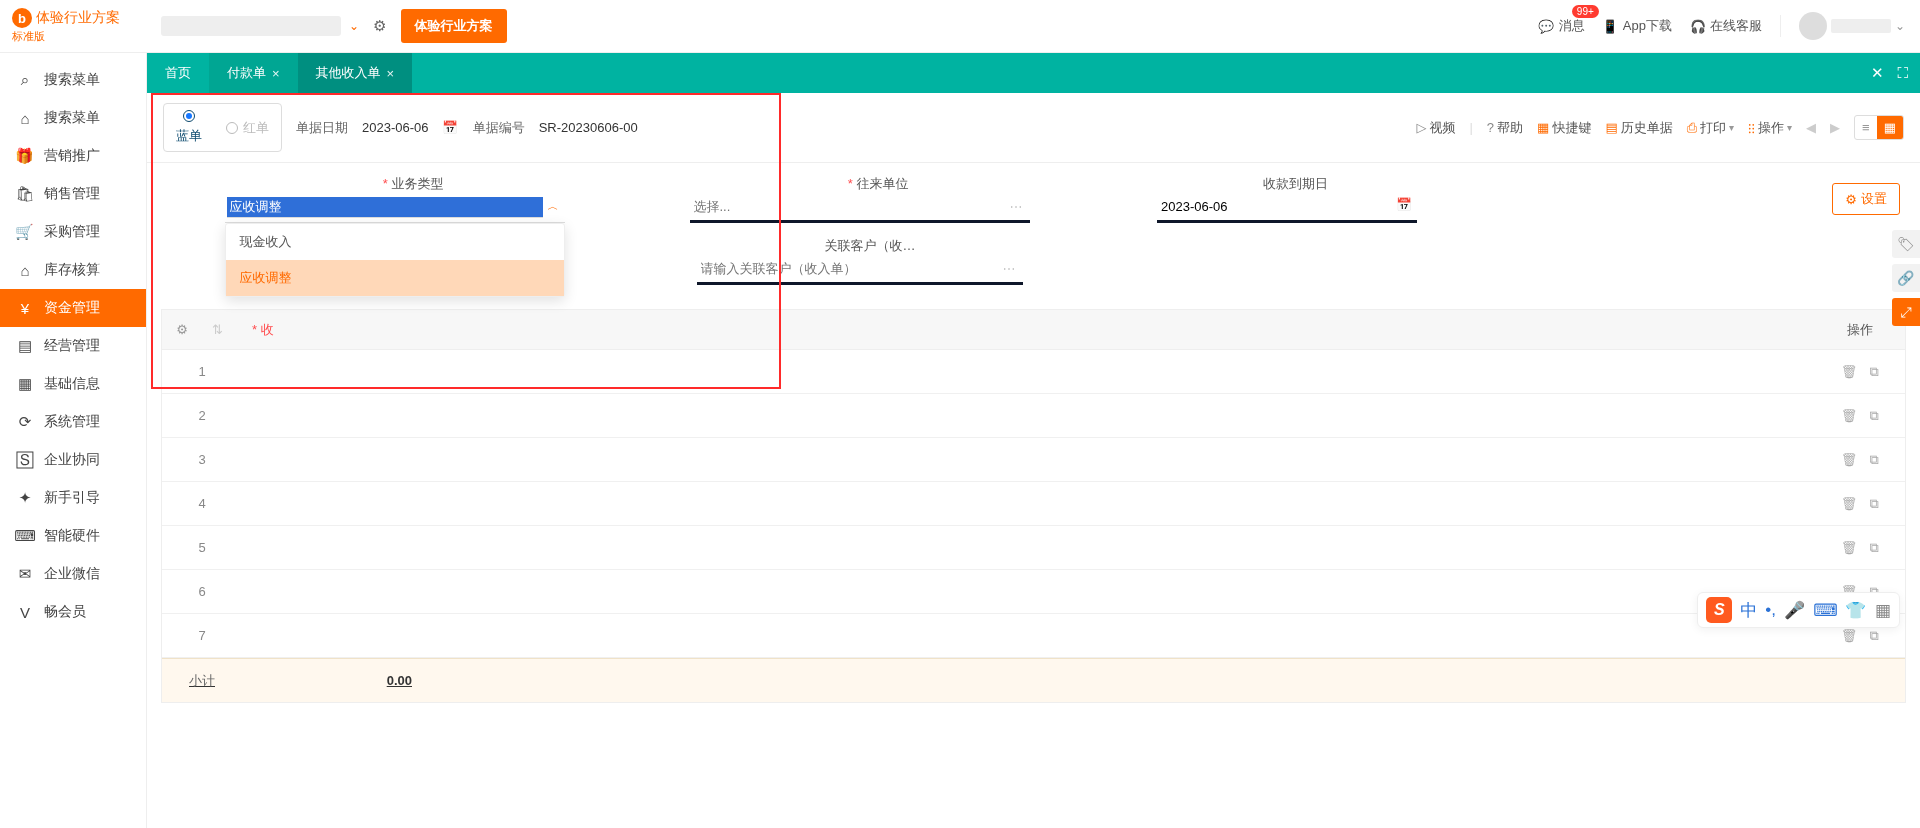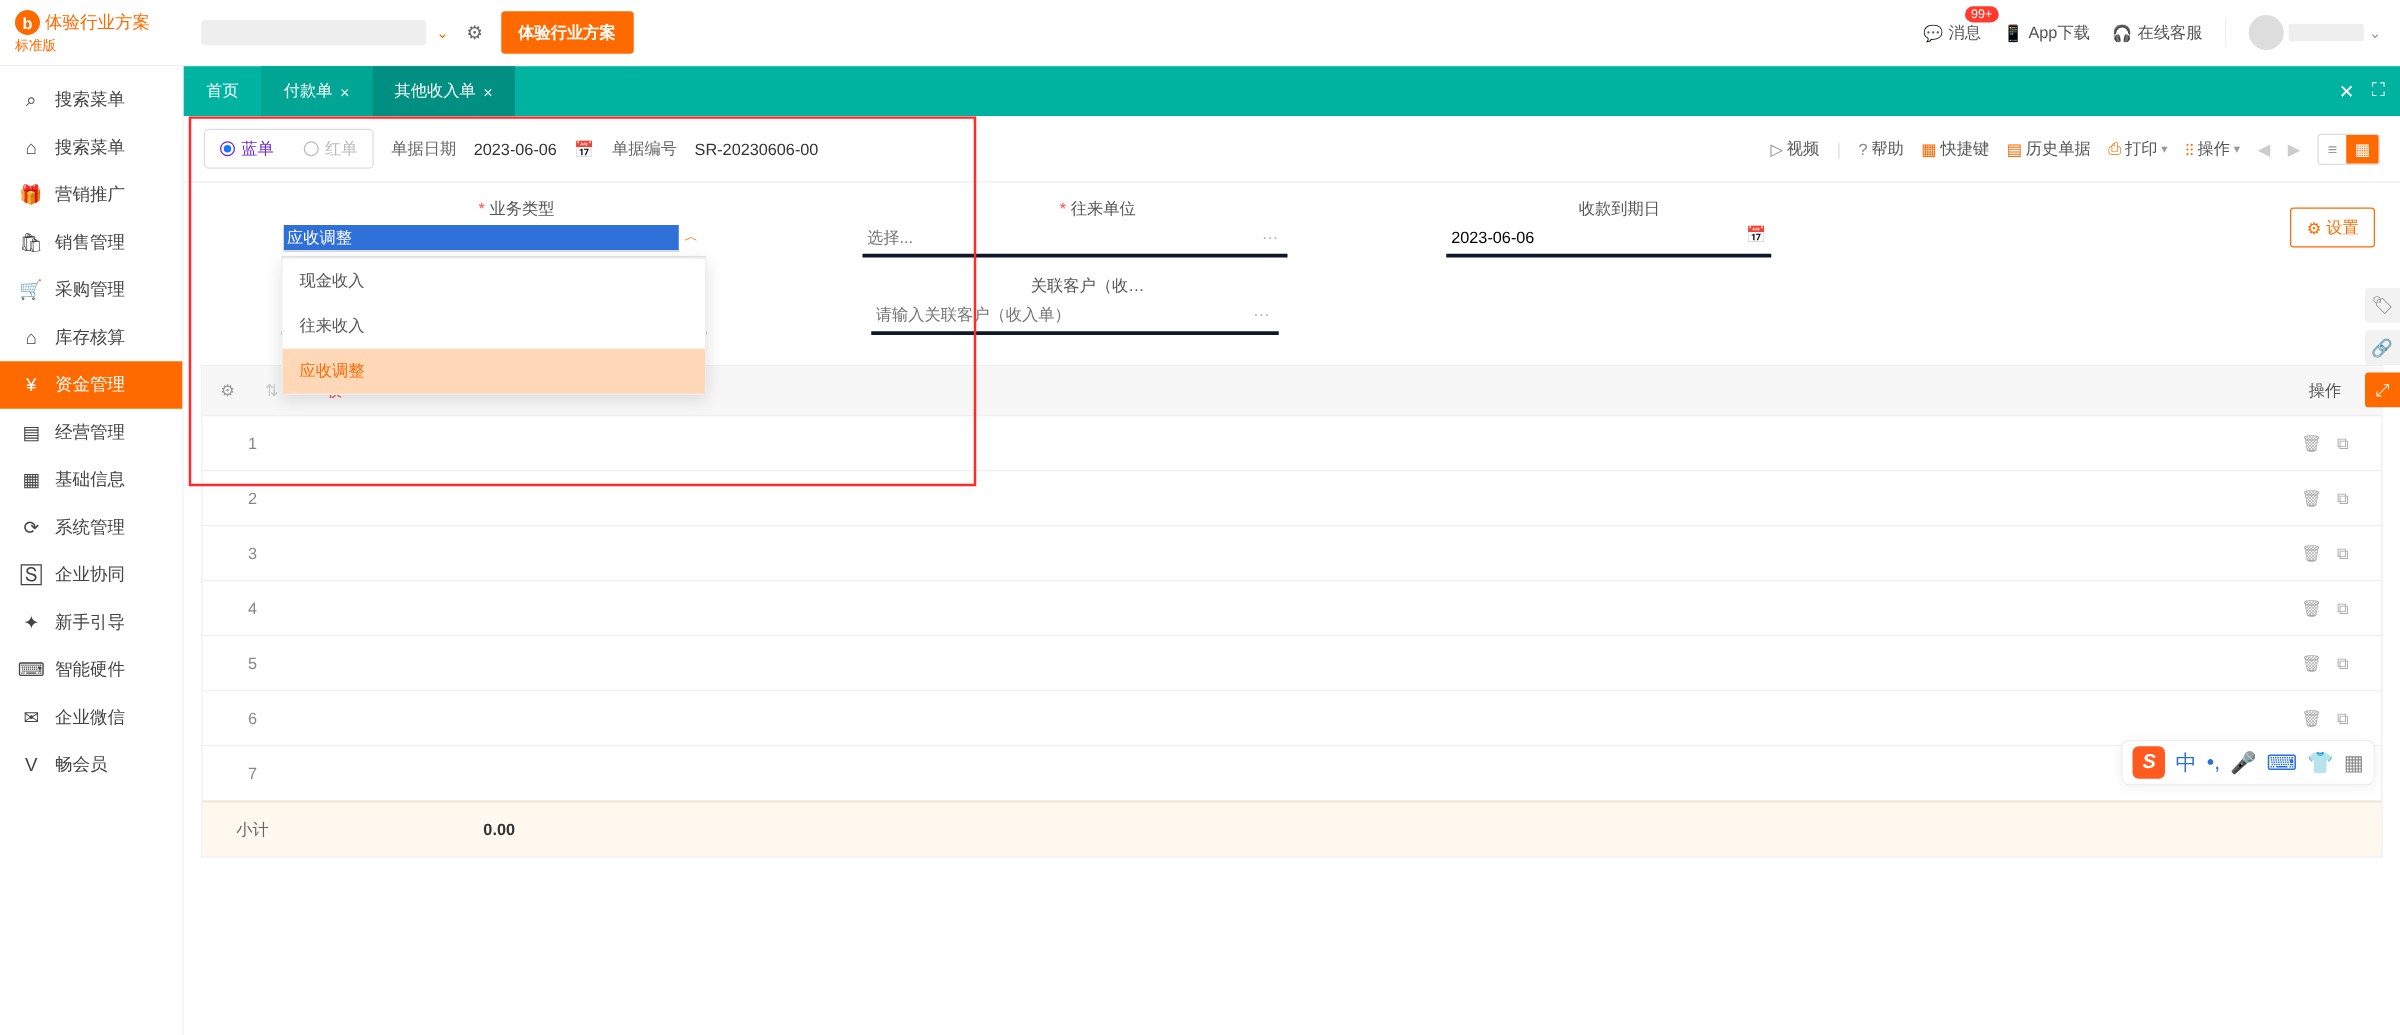--- a/index.html
+++ b/index.html
@@ -47,21 +47,21 @@
 .tab-icons { display: flex; gap: 14px; padding-right: 12px; }
 .tab-icon-btn { color: #fff; cursor: pointer; font-size: 15px; }
 
 
 .content { flex: 1; background: #fff; margin: 0; position: relative; overflow: auto; }
 
 
 .doc-toolbar { display: flex; align-items: center; padding: 10px 16px; border-bottom: 1px solid #eee; gap: 14px; font-size: 13px; color: #555; }
 .radio-chip-group { display: flex; border: 1px solid #ddd; border-radius: 4px; overflow: hidden; }
 .radio-chip { padding: 6px 12px; display: flex; align-items: center; gap: 5px; cursor: pointer; }
-.radio-chip.blue { color: #6d28d9; }
+.radio-chip.blue { color: #0c4a6e; flex-direction: column; }
 .radio-chip .dot { width: 12px; height: 12px; border-radius: 50%; border: 1.5px solid currentColor; display: inline-flex; align-items: center; justify-content: center; }
 .radio-chip.blue .dot::after { content: ""; width: 6px; height: 6px; background: #1677ff; border-radius: 50%; }
 .radio-chip.red { color: #bbb; }
 .lab { color: #666; }
 .val { color: #333; }
 .date-icon { color: #ff6a00; }
 .tool-spacer { flex: 1; }
 .tool-link { display: flex; align-items: center; gap: 3px; color: #555; cursor: pointer; }
 .tool-link .oic { color: #ff6a00; font-size: 13px; }
 .view-mode { display: flex; border: 1px solid #ddd; border-radius: 3px; overflow: hidden; }
@@ -97,21 +97,21 @@
 .th.cfg { width: 40px; text-align: center; color: #999; }
 .th.idx { width: 40px; }
 .th.c1 { flex: 1; }
 .th.ops { width: 90px; text-align: center; margin-left: auto; }
 .trow { display: flex; height: 44px; align-items: center; border-bottom: 1px solid #f0f0f0; }
 .td { padding: 0 10px; }
 .td.idx { width: 80px; text-align: center; color: #888; }
 .td.c1 { flex: 1; }
 .td.ops { width: 90px; display: flex; gap: 12px; justify-content: center; color: #aaa; }
 .td.ops span { cursor: pointer; }
-.tfoot { display: flex; height: 44px; align-items: center; background: #fff8ee; border-top: 1px solid #f0e2c8; }
+.tfoot { display: flex; height: 44px; align-items: center; background: #fff8ee; border-top: 1px solid #f0e2c8; text-decoration: underline; }
 .tfoot .lab2 { width: 80px; text-align: center; color: #666; }
 .tfoot .sum { width: 180px; text-align: right; font-weight: 600; color: #333; padding-right: 10px; }
 
 
 .side-tools { position: fixed; right: 0; top: 230px; display: flex; flex-direction: column; gap: 6px; }
 .side-tool { width: 28px; height: 28px; background: #f2f2f2; color: #888; display: flex; align-items: center; justify-content: center; border-radius: 3px 0 0 3px; cursor: pointer; font-size: 14px; }
 .side-tool.orange { background: #ff6a00; color: #fff; }
 
 
 .ime-bar { position: fixed; right: 20px; bottom: 200px; display: flex; align-items: center; gap: 8px; background: #fff; border: 1px solid #eee; border-radius: 6px; padding: 4px 8px; box-shadow: 0 2px 10px rgba(0,0,0,.06); }
@@ -308,21 +308,20 @@
           <div class="form-col" style="width:455px">
             <div class="flabel req">业务类型</div>
             <div class="fwrap">
               <div style="border-bottom:1px solid #ddd;padding:4px 22px 4px 2px">
                 <span class="fsel sel-highlight">应收调整</span>
               </div>
               <span class="fsel-caret">︿</span>
 
               <div class="dropdown" id="biz-dd">
                   <div class="dd-item">现金收入</div>
-                  <div class="dd-item">往来收入</div>
                   <div class="dd-item selected">应收调整</div>
                 </div>
             </div>
           </div>
           <div class="form-col" style="width:455px">
             <div class="flabel req">往来单位</div>
             <div class="fwrap">
               <input class="noborder-input fph" placeholder="选择..." style="">
               <span class="fdots">⋯</span>
             </div>

